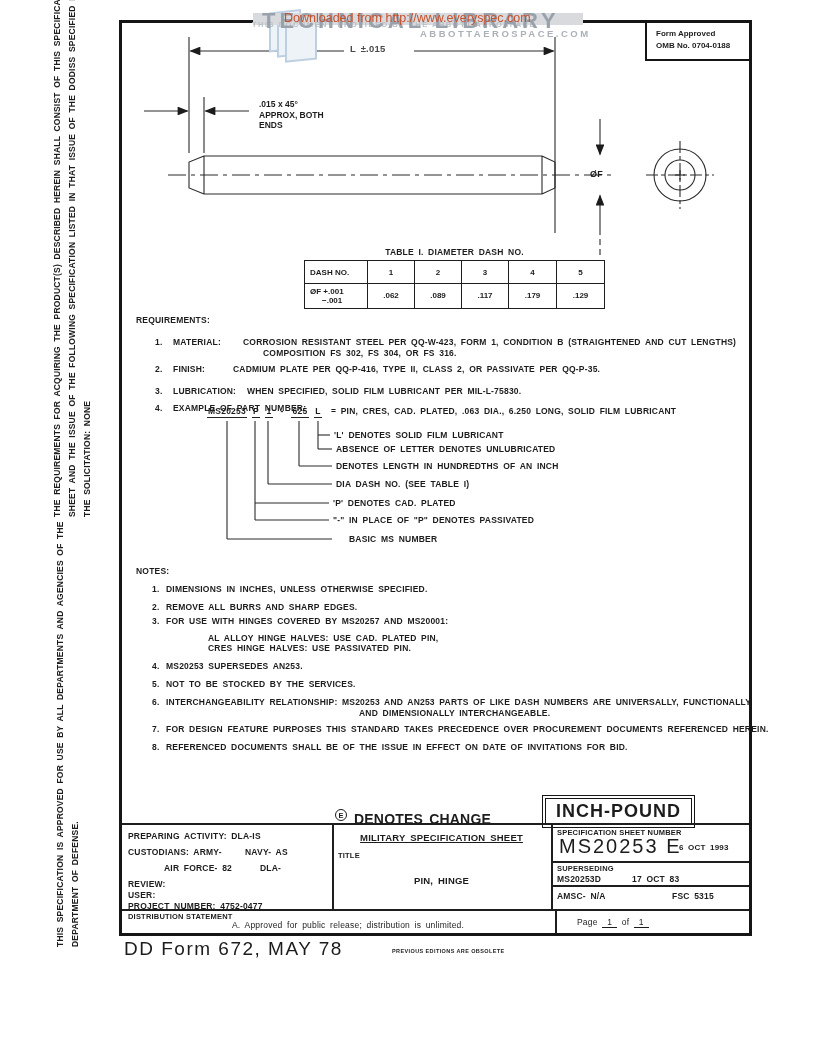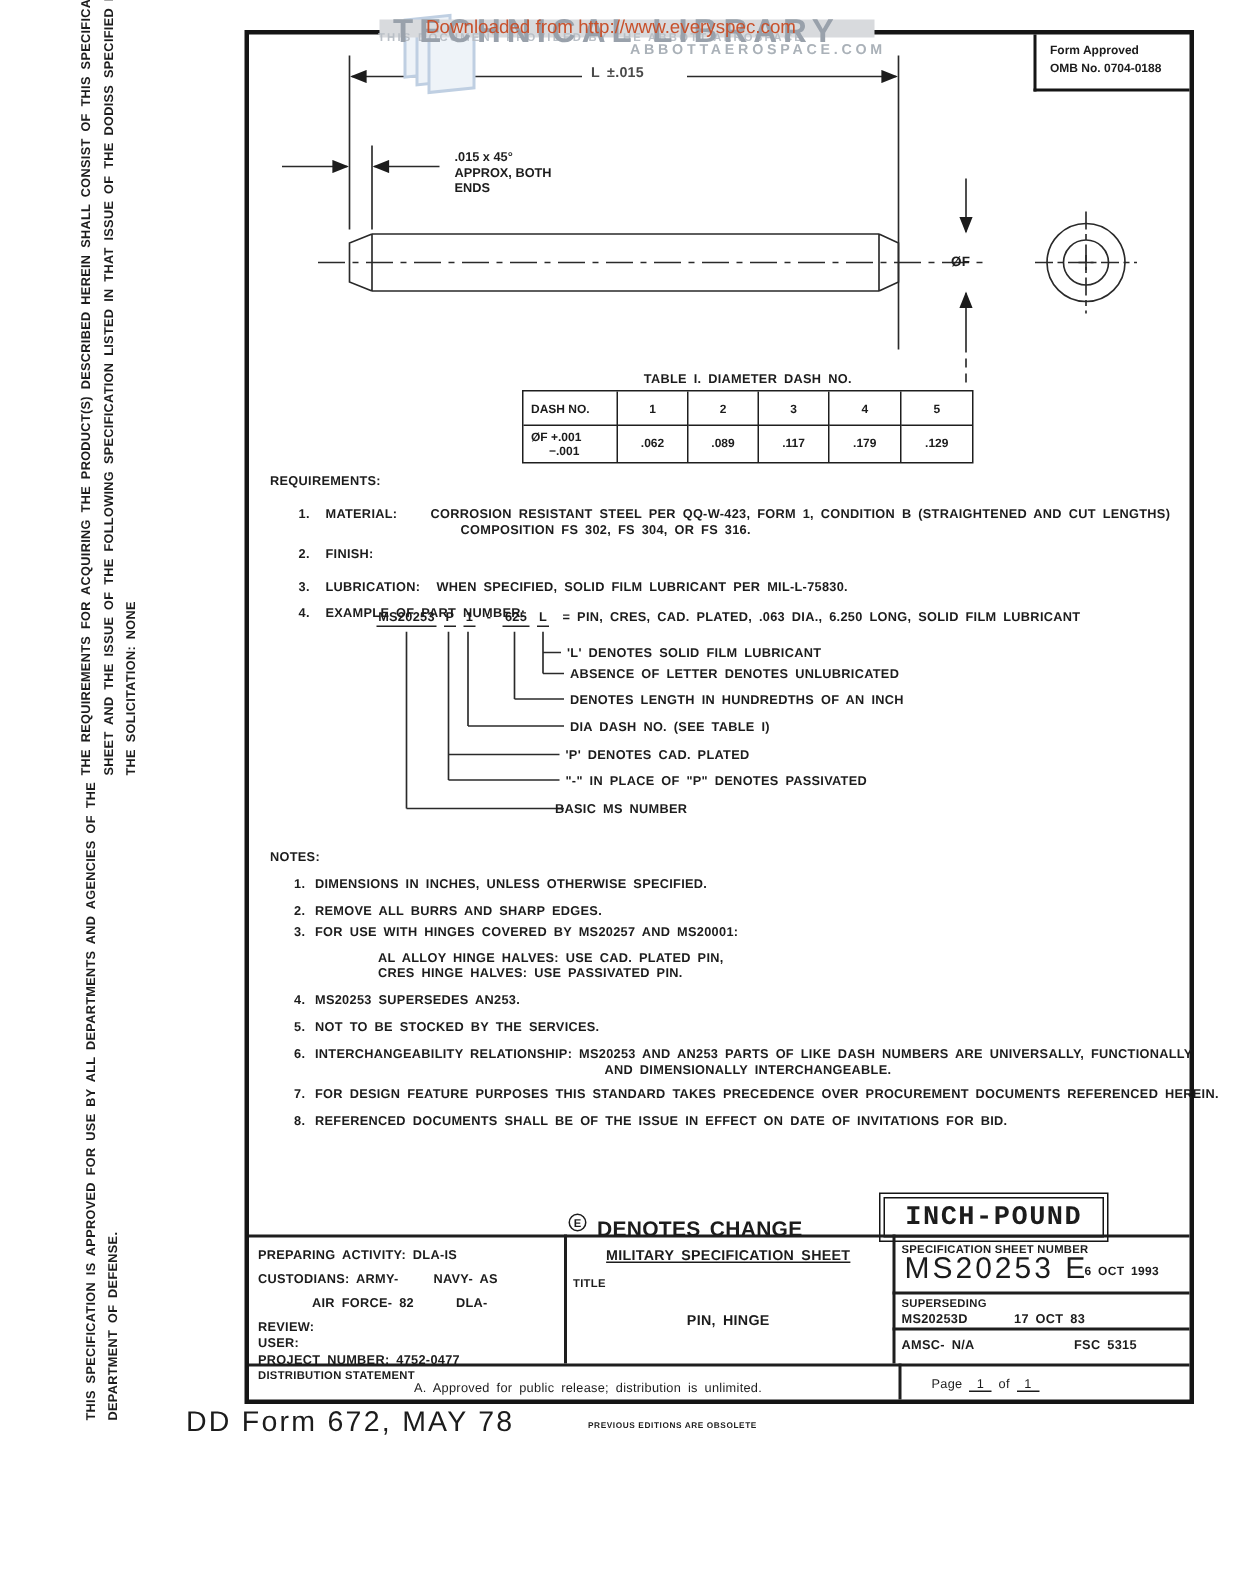--- a/index.html
+++ b/index.html
@@ -1,42 +1,42 @@
 <!DOCTYPE html>
 <html><head>
 <meta charset="utf-8">
 <style>
   * { margin:0; padding:0; box-sizing:border-box; }
   html,body { width:832px; height:1064px; background:#ffffff; overflow:hidden; }
   body { font-family:"Liberation Sans", sans-serif; color:#1c1c1c; position:relative; }
   .abs { position:absolute; }
   .txt { position:absolute; white-space:nowrap; font-size:8.5px; font-weight:700; letter-spacing:.2px; word-spacing:2px; }
   .ctr { text-align:center; }
-  #frame { position:absolute; left:119px; top:20px; width:633px; height:916px; border:3px solid #151515; background:transparent;margin-left:44px; }
+  #frame { position:absolute; left:119px; top:20px; width:633px; height:916px; border:3px solid #151515; background:transparent; }
   .hline { position:absolute; background:#1e1e1e; height:1.6px; }
   .vline { position:absolute; background:#1e1e1e; width:1.6px; }
   
   .band { position:absolute; left:253px; top:13px; width:330px; height:12px; background:#d8dadd; z-index:3; }
   .libtitle { position:absolute; left:262px; top:8px; z-index:4; font-size:22px; font-weight:700; letter-spacing:4px; color:#99a1ab; }
   .libsub { position:absolute; left:420px; top:28px; z-index:4; font-size:9.5px; font-weight:700; letter-spacing:2.5px; color:#aab1b8; }
   .provided { position:absolute; left:252px; top:2px; z-index:4; font-size:7.5px; font-weight:700; letter-spacing:1.5px; color:#b9bfc6;margin-top:18px; }
   .wm { position:absolute; left:284px; top:11px; z-index:5; font-size:12.5px; font-weight:400; color:#c8502b; }
   
   .rot { position:absolute; transform:rotate(-90deg); transform-origin:0 0; font-size:8.5px; font-weight:700; letter-spacing:.2px; word-spacing:2px; line-height:15px; white-space:nowrap; }
   
   .fa { position:absolute; right:0; top:0; width:104px; height:38px; border-left:2px solid #151515; border-bottom:2px solid #151515; padding:5px 0 0 9px; }
   .fa div { font-size:8px; font-weight:700; line-height:12px; }
   
   #dtable { position:absolute; left:182px; top:237px; width:301px; border:1.6px solid #1e1e1e; display:grid; grid-template-columns:63px 47px 47px 47px 48px 47px; grid-auto-rows:auto; }
   #dtable .cell { border-right:1px solid #1e1e1e; border-bottom:1px solid #1e1e1e; font-size:8px; font-weight:700; padding:7px 2px 6px 2px; text-align:center; }
   #dtable .cell:nth-child(6n) { border-right:none; }
   #dtable .cell.last-row { border-bottom:none; }
   #dtable .lbl { text-align:left; padding-left:5px; }
   
-  .ipouter { position:absolute; left:420px; top:772px; width:153px; height:33px; border:1.5px solid #151515; padding:2px;font-family:Liberation Mono, monospace; }
+  .ipouter { position:absolute; left:420px; top:772px; width:153px; height:33px; border:1.5px solid #151515; padding:2px; }
   .ipinner { width:100%; height:100%; border:1.6px solid #151515; display:flex; align-items:center; justify-content:center; font-size:18px; font-weight:700; letter-spacing:1px; }
   .circE { position:absolute; width:12px; height:12px; border:1.2px solid #1c1c1c; border-radius:50%; font-size:7.5px; font-weight:700; line-height:11px; text-align:center; }
   .u1 { border-bottom:1.2px solid #1c1c1c; padding:0 5px; }
   .pnpart { display:inline-block; text-align:center; border-bottom:1.2px solid #222; padding-bottom:1px; margin-right:5px; }
   .pnpart.nd { border-bottom:none; }
   svg { position:absolute; left:0; top:0; }
   .smalllabel { font-size:7.5px; font-weight:700; letter-spacing:.2px; position:absolute; white-space:nowrap; }
 </style>
 </head>
 <body>
@@ -136,20 +136,21 @@
 
   <div class="txt" style="left:14px;top:292px">REQUIREMENTS:</div>
 
   <div class="txt" style="left:33px;top:314px">1.</div>
   <div class="txt" style="left:51px;top:314px">MATERIAL:</div>
   <div class="txt" style="left:121px;top:314px">CORROSION RESISTANT STEEL PER QQ-W-423, FORM 1, CONDITION B (STRAIGHTENED AND CUT LENGTHS)</div>
   <div class="txt" style="left:141px;top:325px">COMPOSITION FS 302, FS 304, OR FS 316.</div>
 
   <div class="txt" style="left:33px;top:341px">2.</div>
   <div class="txt" style="left:51px;top:341px">FINISH:</div>
+  <div class="txt" style="left:111px;top:341px">CADMIUM PLATE PER QQ-P-416, TYPE II, CLASS 2, OR PASSIVATE PER QQ-P-35.</div>
 
   <div class="txt" style="left:33px;top:363px">3.</div>
   <div class="txt" style="left:51px;top:363px">LUBRICATION:</div>
   <div class="txt" style="left:125px;top:363px">WHEN SPECIFIED, SOLID FILM LUBRICANT PER MIL-L-75830.</div>
 
   <div class="txt" style="left:33px;top:380px">4.</div>
   <div class="txt" style="left:51px;top:380px">EXAMPLE OF PART NUMBER:</div>
 
   <div class="txt" style="left:85px;top:383px">
     <span class="pnpart" style="width:40px">MS20253</span><span class="pnpart" style="width:8px">P</span><span class="pnpart" style="width:8px">1</span><span class="pnpart nd" style="width:8px">-</span><span class="pnpart" style="width:18px">625</span><span class="pnpart" style="width:8px">L</span><span style="margin-left:4px">= PIN, CRES, CAD. PLATED, .063 DIA., 6.250 LONG, SOLID FILM LUBRICANT</span>
@@ -170,21 +171,21 @@
       <line x1="105" y1="0" x2="105" y2="118"></line>
         <line x1="105" y1="118" x2="210" y2="118"></line>
     </g>
   </svg>
   <div class="txt" style="left:212px;top:407px">'L' DENOTES SOLID FILM LUBRICANT</div>
   <div class="txt" style="left:214px;top:421px">ABSENCE OF LETTER DENOTES UNLUBRICATED</div>
   <div class="txt" style="left:214px;top:438px">DENOTES LENGTH IN HUNDREDTHS OF AN INCH</div>
   <div class="txt" style="left:214px;top:456px">DIA DASH NO. (SEE TABLE I)</div>
   <div class="txt" style="left:211px;top:475px">'P' DENOTES CAD. PLATED</div>
   <div class="txt" style="left:211px;top:492px">"-" IN PLACE OF "P" DENOTES PASSIVATED</div>
-  <div class="txt" style="left:204px;top:511px">BASIC MS NUMBER</div>
+  <div class="txt" style="left:227px;top:511px">BASIC MS NUMBER</div>
 
   <div class="txt" style="left:14px;top:543px">NOTES:</div>
   <div class="txt" style="left:30px;top:561px">1.</div>
   <div class="txt" style="left:44px;top:561px">DIMENSIONS IN INCHES, UNLESS OTHERWISE SPECIFIED.</div>
   <div class="txt" style="left:30px;top:579px">2.</div>
   <div class="txt" style="left:44px;top:579px">REMOVE ALL BURRS AND SHARP EDGES.</div>
   <div class="txt" style="left:30px;top:593px">3.</div>
   <div class="txt" style="left:44px;top:593px">FOR USE WITH HINGES COVERED BY MS20257 AND MS20001:</div>
   <div class="txt" style="left:86px;top:610px">AL ALLOY HINGE HALVES:   USE CAD. PLATED PIN,</div>
   <div class="txt" style="left:86px;top:620px">CRES HINGE HALVES:   USE PASSIVATED PIN.</div>

